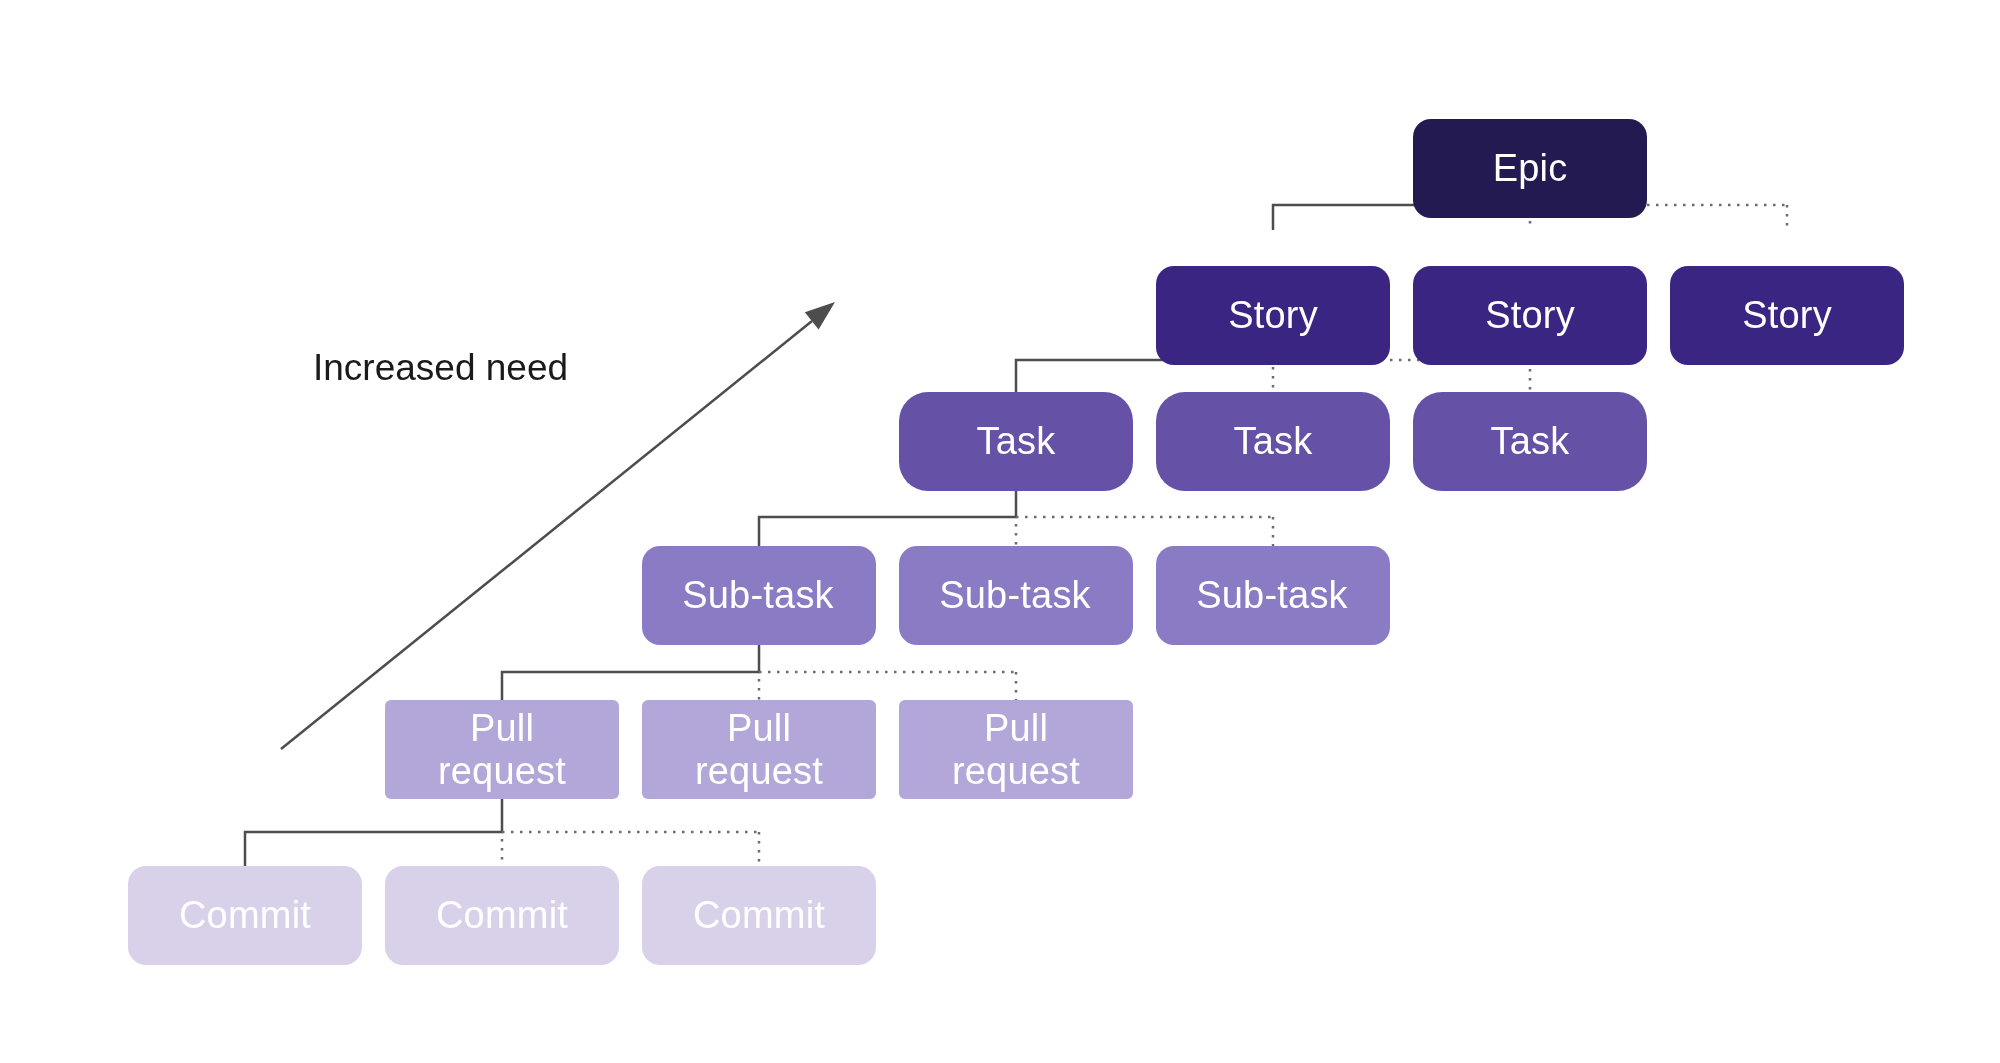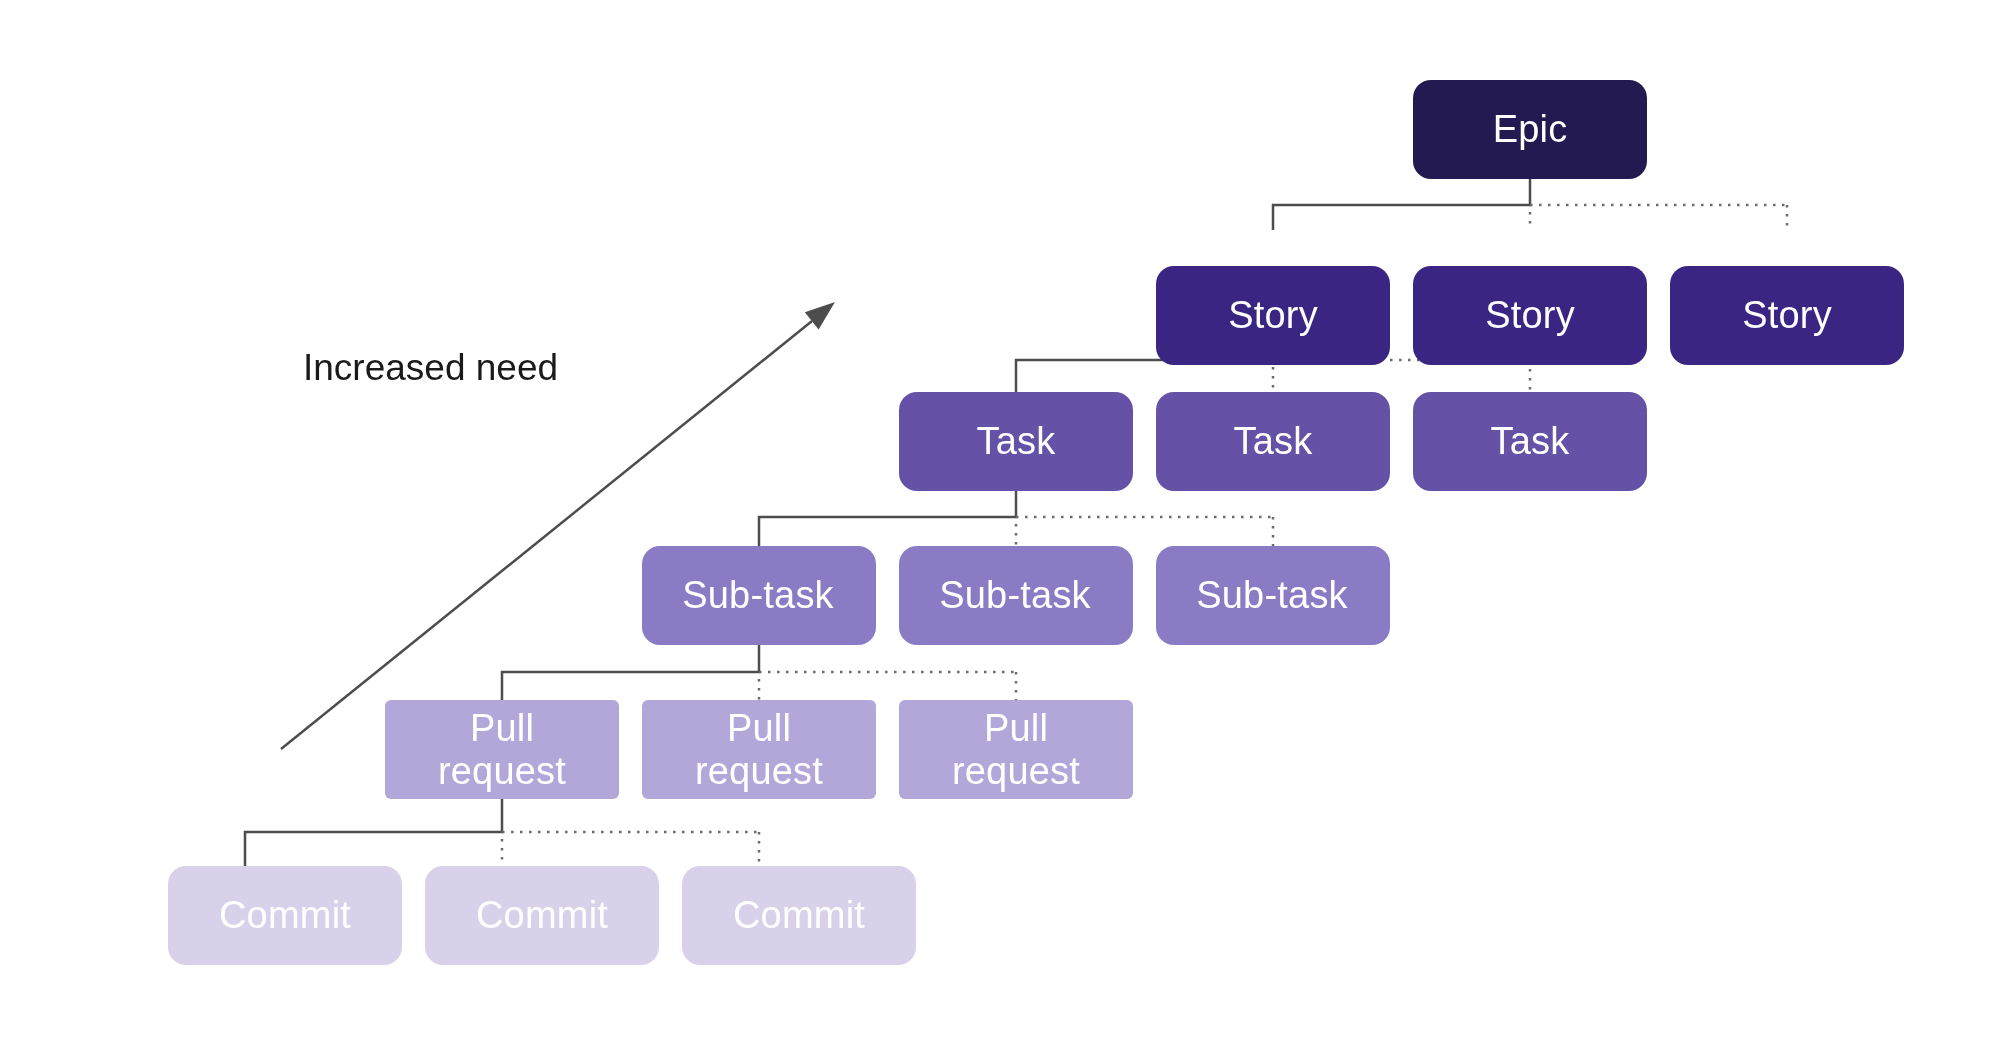--- a/index.html
+++ b/index.html
@@ -31,29 +31,29 @@
     padding: 0 30px;
     display: flex;
     align-items: center;
     justify-content: center;
     text-align: center;
     color: var(--box_text, #ffffff);
     font-size: 38px;
     line-height: 1.12;
     letter-spacing: 0.2px;
   }
-  .lvl-epic         { background: var(--epic, #241a52); }
+  .lvl-epic         { background: var(--epic, #241a52); margin-top: 39px; }
   .lvl-story        { background: var(--story, #3b2583); margin-top: 36px; }
-  .lvl-task         { background: var(--task, #6551a5); }
+  .lvl-task         { background: var(--task, #6551a5); border-radius: 29px; }
   .lvl-subtask      { background: var(--subtask, #8b7bc4); padding-left: 28px; }
   .lvl-pull_request { background: var(--pull_request, #b3a7d9); border-radius: 6px; }
-  .lvl-commit       { background: var(--commit, #d9d1ea); margin-left: 40px; }
+  .lvl-commit       { background: var(--commit, #d9d1ea); }
   .annotation {
     position: absolute;
-    left: 303px;
+    left: 313px;
     top: 344px;
     color: var(--annotation_text, #1a1a1a);
     font-size: 37px;
     line-height: 47px;
     white-space: nowrap;
   }
 </style>
 </head>
 <body>
 

